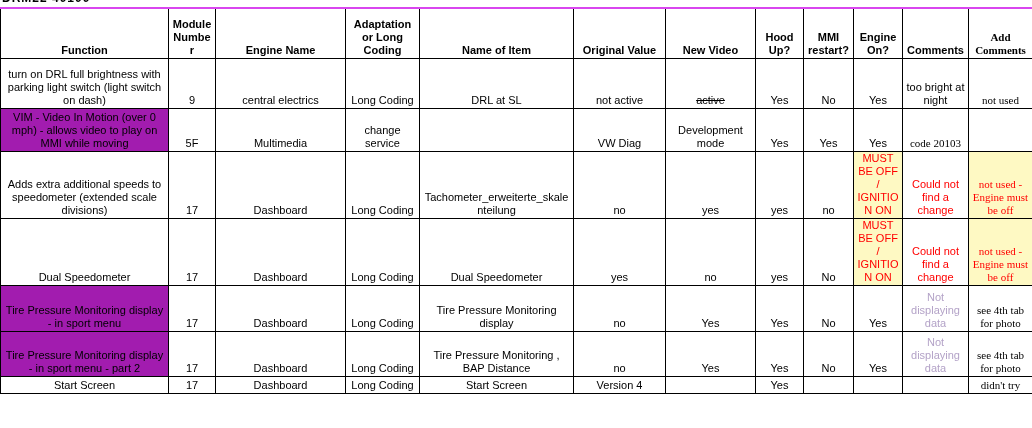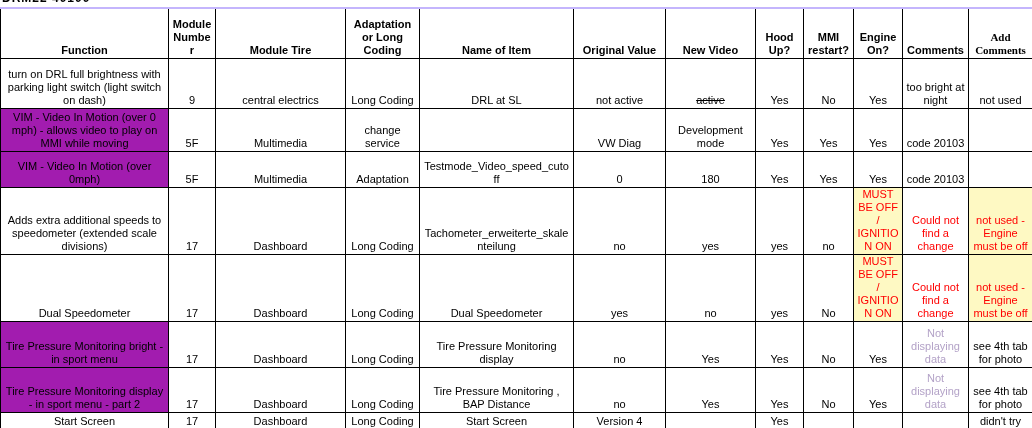--- a/index.html
+++ b/index.html
@@ -21,31 +21,31 @@
   table.sheet th, table.sheet td{
     border:1px solid #000;
     vertical-align:bottom;
     padding:0 3px 1px 3px;
     text-align:center;
     overflow:hidden;
     overflow-wrap:break-word;
     word-wrap:break-word;
   }
   table.sheet thead th{
-    border-top:2px solid #c4b5fd;
+    border-top:2px solid #d946ef;
     font-weight:bold;
   }
   .th-left{text-align:left;}
   .th-add{text-align:left;vertical-align:top;font-family:Liberation Serif, serif;}
   .fn{text-align:left;}
   .blue{background:#a21caf;}
   .yellow{background:#fef9c3;color:#ff0000;}
   .red{color:#ff0000;}
   .purple{color:#b3a2c7;}
-  .leftal{text-align:left;}
+  .leftal{text-align:left;font-family:Liberation Serif, serif;}
   .strike span{text-decoration:line-through;}
   .h50{height:50px;} .h43{height:43px;} .h36{height:36px;}
   .h63{height:63px;} .h46{height:46px;} .h45{height:45px;} .h17{height:17px;}
 </style>
 </head>
 <body>
 
 <div id="screen">
 
   <div id="clip-band">
@@ -65,21 +65,21 @@
         <col style="width:50px">
       <col style="width:49px">
         <col style="width:66px">
         <col style="width:64px">
     </colgroup>
 
     <thead>
       <tr class="h50">
         <th class="th-left">Function</th>
         <th class="th-left">Module Number</th>
-        <th>Module Tire</th>
+        <th>Engine Name</th>
         <th>Adaptation or Long Coding</th>
         <th>Name of Item</th>
         <th>Original Value</th>
         <th>New Video</th>
         <th>Hood Up?</th>
         <th>MMI restart?</th>
         <th>Engine On?</th>
         <th>Comments</th>
         <th class="th-add">Add Comments</th>
       </tr>
@@ -109,34 +109,20 @@
         <td></td>
         <td>VW Diag</td>
         <td>Development mode</td>
         <td>Yes</td>
         <td>Yes</td>
         <td>Yes</td>
         <td class="leftal">code 20103</td>
         <td class="leftal"></td>
       </tr>
 
-      <tr class="h36">
-        <td class="fn blue">VIM - Video In Motion (over 0mph)</td>
-        <td>5F</td>
-        <td>Multimedia</td>
-        <td>Adaptation</td>
-        <td>Testmode_Video_speed_cutoff</td>
-        <td>0</td>
-        <td>180</td>
-        <td>Yes</td>
-        <td>Yes</td>
-        <td>Yes</td>
-        <td class="leftal">code 20103</td>
-        <td class="leftal"></td>
-      </tr>
 
       <tr class="h63">
         <td class="fn">Adds extra additional speeds to speedometer (extended scale divisions)</td>
         <td>17</td>
         <td>Dashboard</td>
         <td>Long Coding</td>
         <td>Tachometer_erweiterte_skalenteilung</td>
         <td>no</td>
         <td>yes</td>
         <td>yes</td>
@@ -155,21 +141,21 @@
         <td>yes</td>
         <td>no</td>
         <td>yes</td>
         <td>No</td>
         <td class="yellow">MUST BE OFF / IGNITION ON</td>
         <td class="red">Could not find a change</td>
         <td class="leftal yellow">not used - Engine must be off</td>
       </tr>
 
       <tr class="h46">
-        <td class="fn blue">Tire Pressure Monitoring bright - in sport menu</td>
+        <td class="fn blue">Tire Pressure Monitoring display - in sport menu</td>
         <td>17</td>
         <td>Dashboard</td>
         <td>Long Coding</td>
         <td>Tire Pressure Monitoring display</td>
         <td>no</td>
         <td>Yes</td>
         <td>Yes</td>
         <td>No</td>
         <td>Yes</td>
         <td class="purple">Not displaying data</td>

